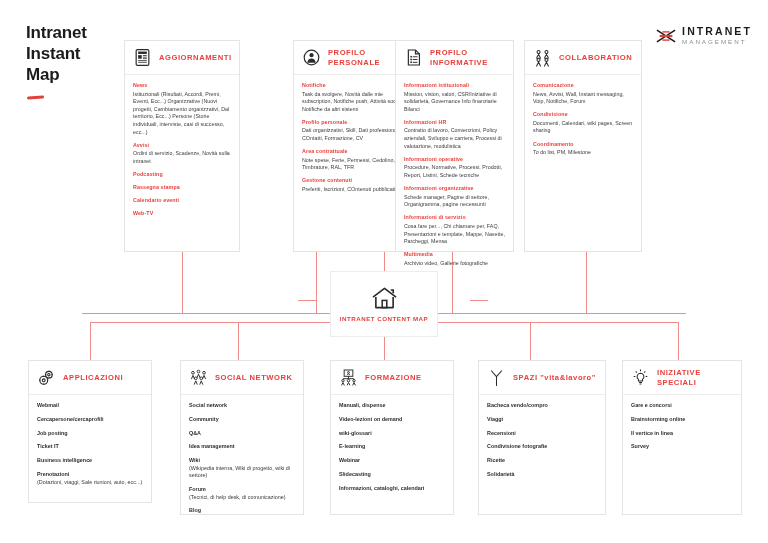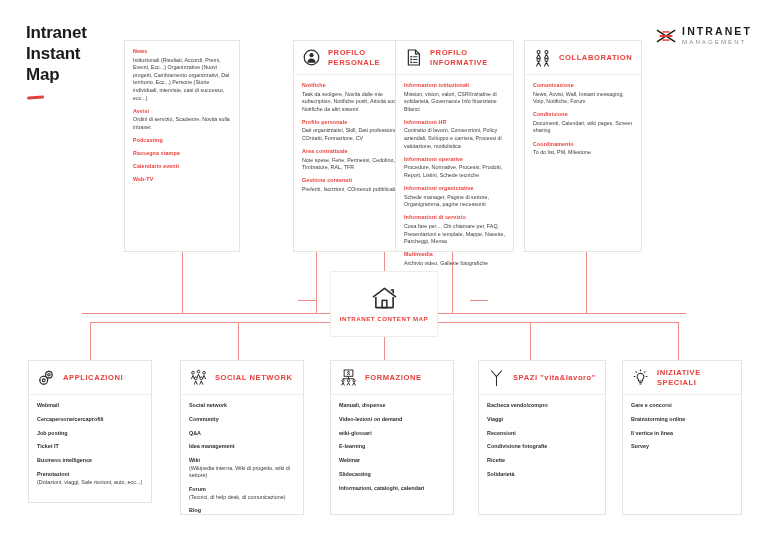--- a/index.html
+++ b/index.html
@@ -123,20 +123,33 @@
       <path d="M384 337 L384 360"></path>
       <path d="M90 322 L678 322"></path>
       <path d="M90 322 L90 360"></path>
       <path d="M238 322 L238 360"></path>
       <path d="M530 322 L530 360"></path>
       <path d="M678 322 L678 360"></path>
     </g>
   </svg>
 
   <div class="card" style="left:124px;top:40px;width:116px;height:212px;">
+    <div class="card-head">
+      <svg class="ico" viewBox="0 0 24 24">
+        <rect x="4" y="2" width="16" height="20" rx="1.5" fill="none" stroke="#2b2b2b" stroke-width="1.5"></rect>
+        <rect x="6.5" y="4.5" width="11" height="3" fill="#2b2b2b"></rect>
+        <rect x="6.5" y="9" width="4.5" height="4.5" fill="#2b2b2b"></rect>
+        <rect x="12.5" y="9" width="5" height="1" fill="#2b2b2b"></rect>
+        <rect x="12.5" y="11" width="5" height="1" fill="#2b2b2b"></rect>
+        <rect x="12.5" y="13" width="5" height="1" fill="#2b2b2b"></rect>
+        <rect x="6.5" y="15.5" width="11" height="1" fill="#2b2b2b"></rect>
+        <rect x="6.5" y="17.5" width="11" height="1" fill="#2b2b2b"></rect>
+      </svg>
+      <span class="card-title">AGGIORNAMENTI</span>
+    </div>
     <div class="card-body">
       <div class="grp">
           <div class="grp-h">News</div>
           <div class="grp-b">Istituzionali (Risultati, Accordi, Premi, Eventi, Ecc...) Organizzative (Nuovi progetti, Cambiamento organizzativi, Dal territorio, Ecc...) Persone (Storie individuali, interviste, casi di successo, ecc...)</div>
         </div>
       <div class="grp">
           <div class="grp-h">Avvisi</div>
           <div class="grp-b">Ordini di servizio, Scadenze, Novità sulla intranet</div>
         </div>
       <div class="grp">

